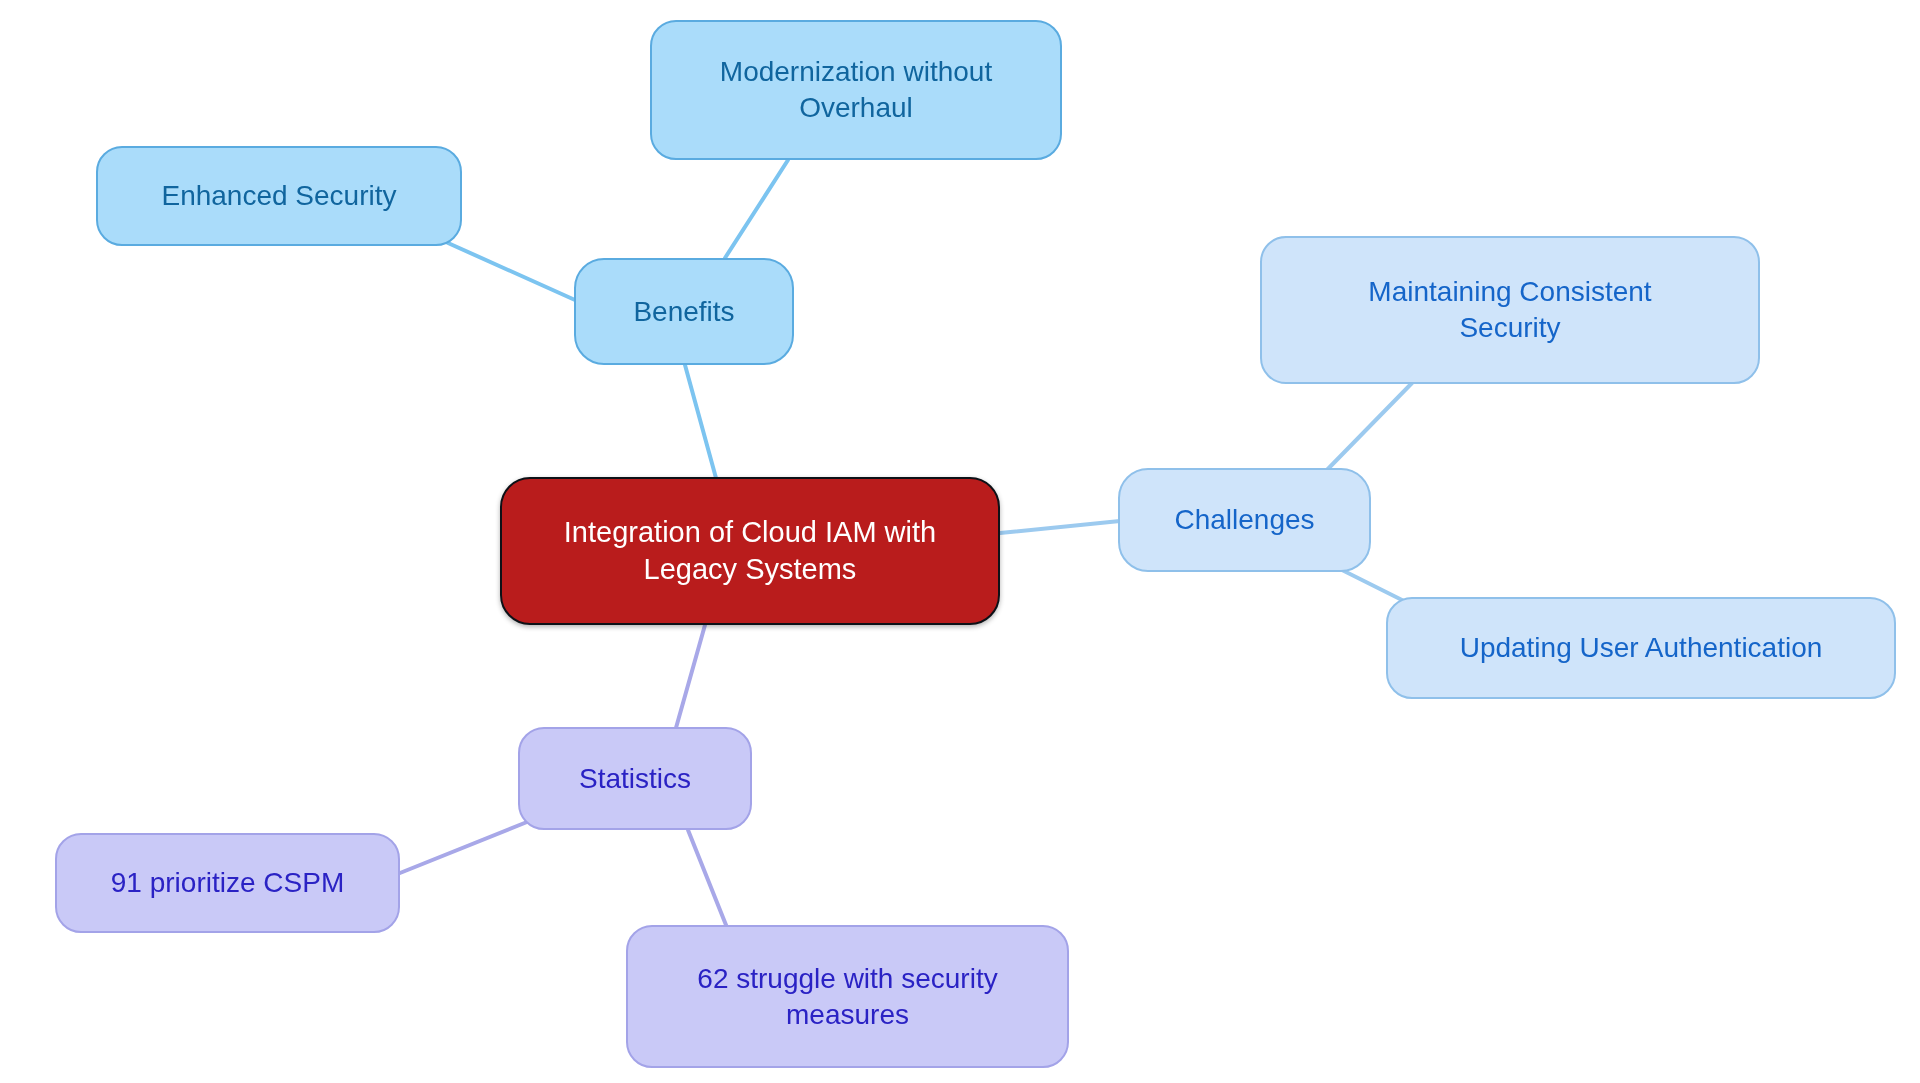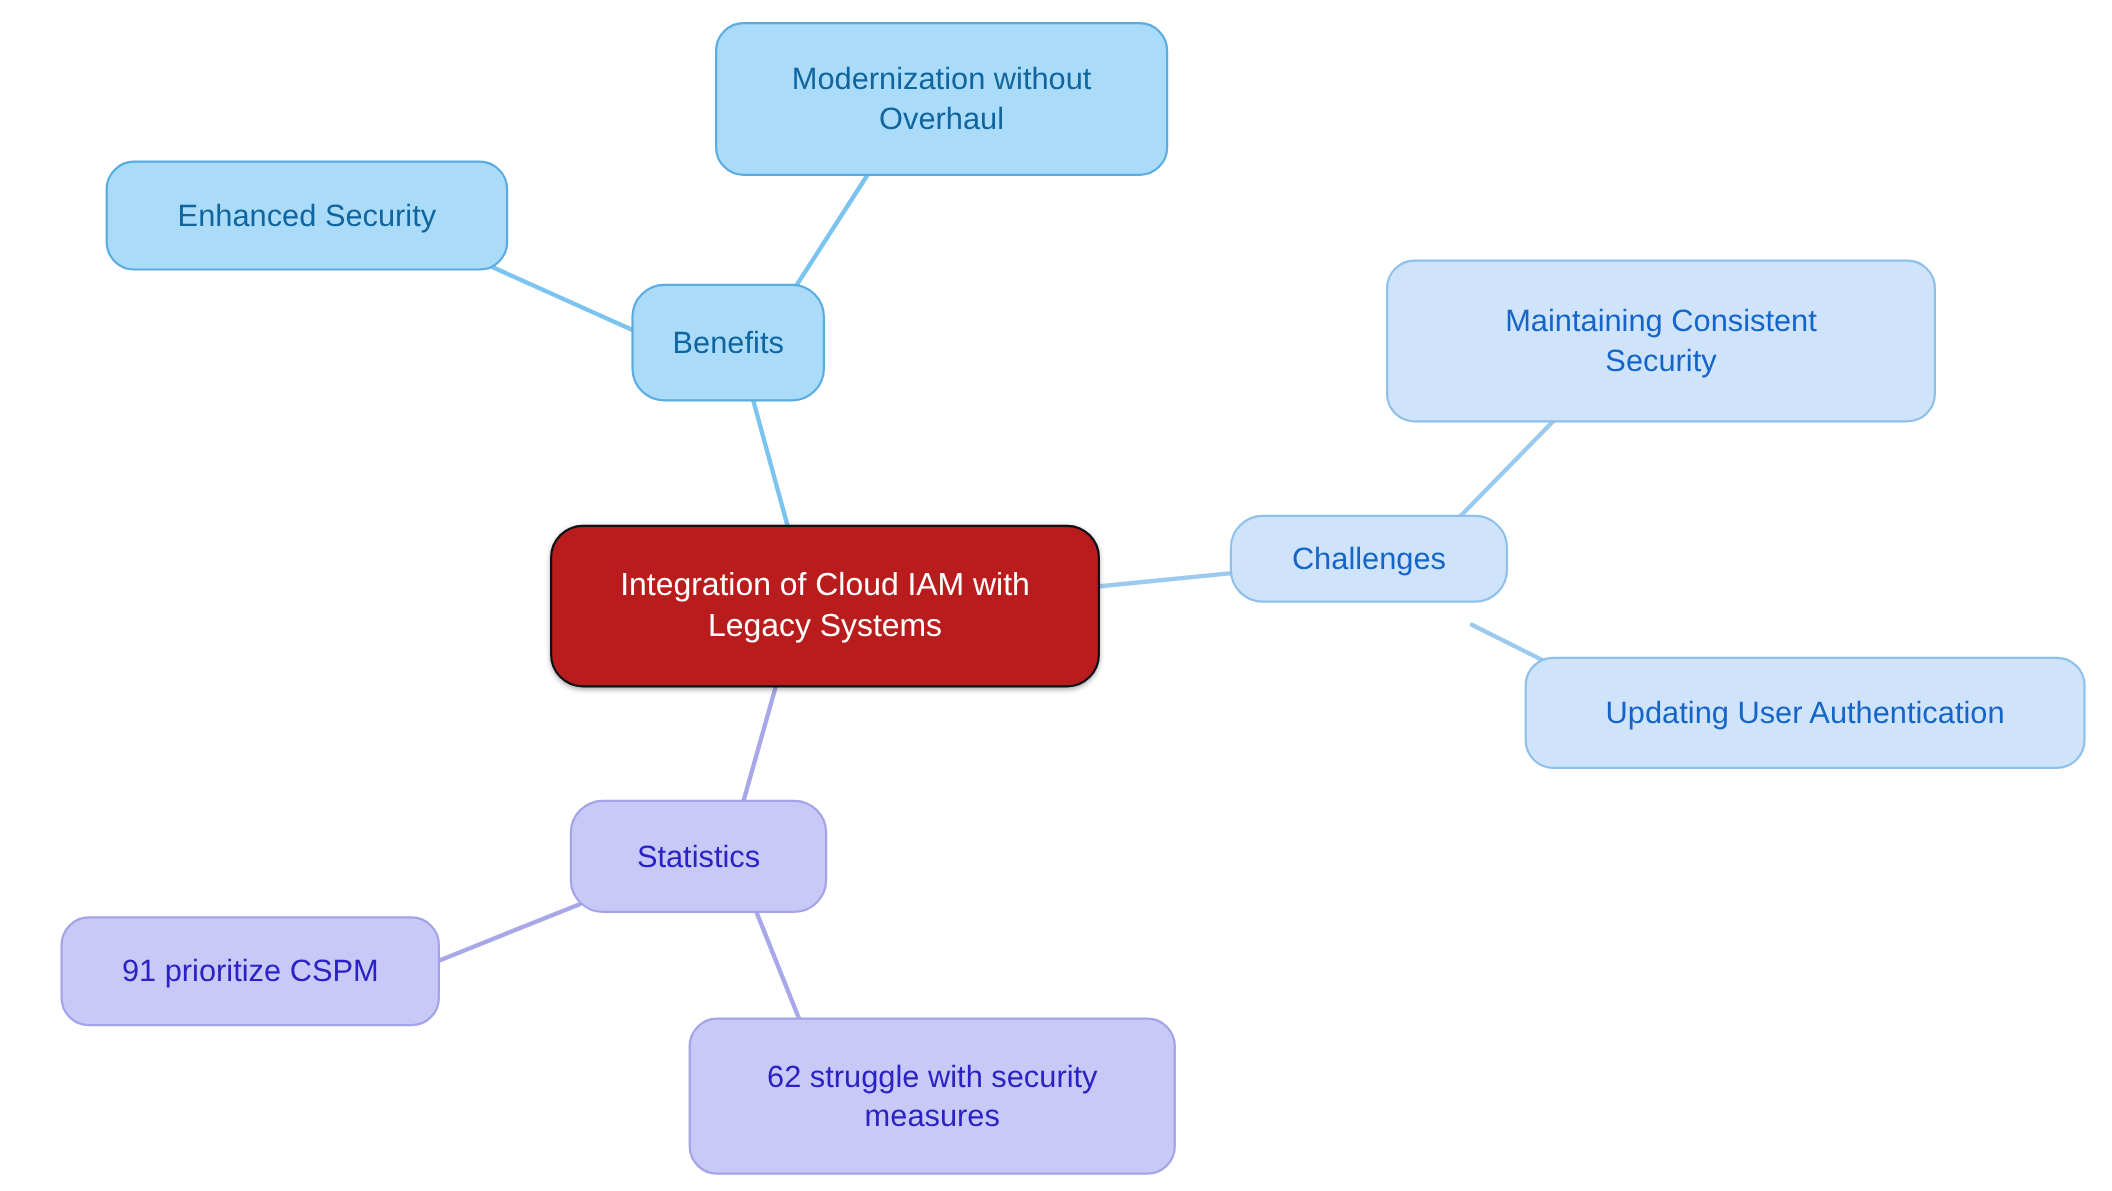--- a/index.html
+++ b/index.html
@@ -96,34 +96,34 @@
     <line x1="705" y1="625" x2="672" y2="742" stroke="#a8a8e8" stroke-width="4" stroke-linecap="round"></line>
 
     <line x1="527" y1="822" x2="400" y2="873" stroke="#a8a8e8" stroke-width="4" stroke-linecap="round"></line>
 
     <line x1="688" y1="830" x2="730" y2="935" stroke="#a8a8e8" stroke-width="4" stroke-linecap="round"></line>
   </svg>
 
   <div class="node node-root" style="left:500px; top:477px; width:500px; height:148px;">Integration of Cloud IAM with
 Legacy Systems</div>
 
-  <div class="node node-blue node-branch" style="left:574px; top:258px; width:176px; height:107px;">Benefits</div>
+  <div class="node node-blue node-branch" style="left:574px; top:258px; width:220px; height:107px;">Benefits</div>
 
   <div class="node node-blue" style="left:96px; top:146px; width:366px; height:100px;">Enhanced Security</div>
 
   <div class="node node-blue" style="left:650px; top:20px; width:412px; height:140px;">Modernization without
 Overhaul</div>
 
-  <div class="node node-paleblue node-branch" style="left:1118px; top:468px; width:253px; height:80px;">Challenges</div>
+  <div class="node node-paleblue node-branch" style="left:1118px; top:468px; width:253px; height:104px;">Challenges</div>
 
   <div class="node node-paleblue" style="left:1260px; top:236px; width:500px; height:148px;">Maintaining Consistent
 Security</div>
 
   <div class="node node-paleblue" style="left:1386px; top:597px; width:510px; height:102px;">Updating User Authentication</div>
 
-  <div class="node node-purple node-branch" style="left:518px; top:727px; width:234px; height:103px;">Statistics</div>
+  <div class="node node-purple node-branch" style="left:518px; top:727px; width:234px; height:103px;border-radius:26px;">Statistics</div>
 
   <div class="node node-purple" style="left:55px; top:833px; width:345px; height:100px;">91 prioritize CSPM</div>
 
   <div class="node node-purple" style="left:608px; top:925px; width:443px; height:143px;margin-left:18px;">62 struggle with security
 measures</div>
 
 </div>
 
 </body></html>

